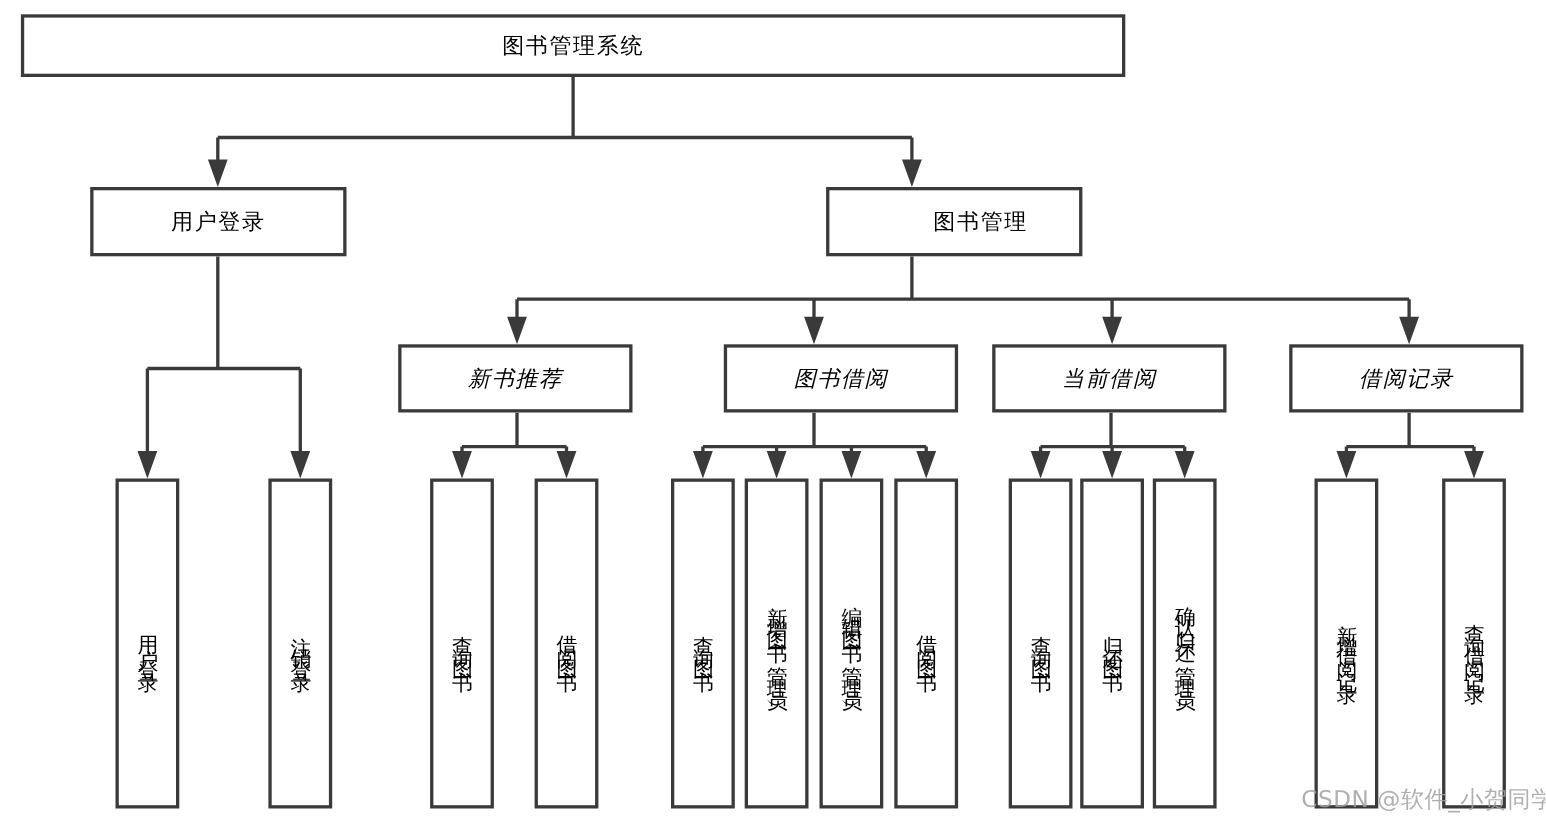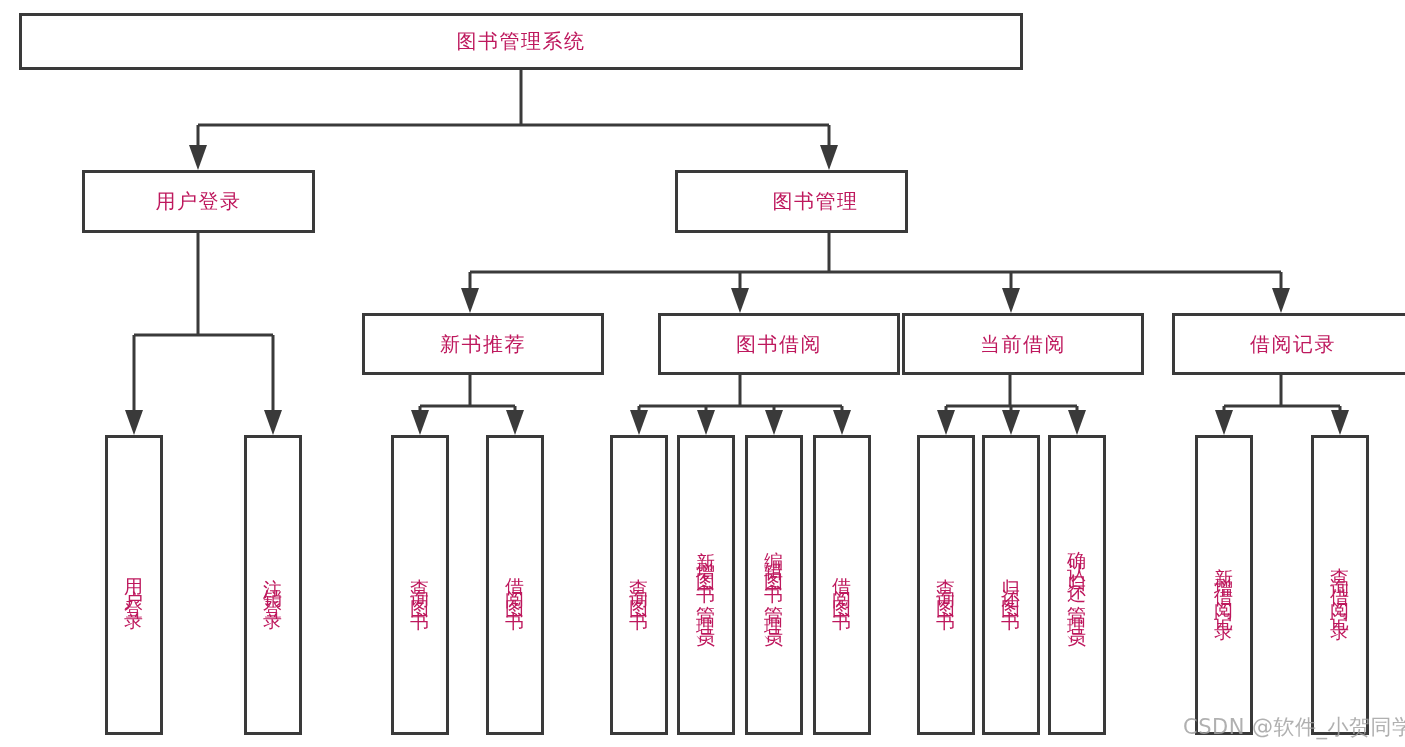--- a/index.html
+++ b/index.html
@@ -18,43 +18,43 @@
     pointer-events: none;
   }
   .node {
     position: absolute;
     box-sizing: border-box;
     border: 3px solid #3a3a3a;
     background: #ffffff;
     display: flex;
     align-items: center;
     justify-content: center;
-    color: #be185d;
+    color: #000000;
   }
   .node.h span {
     font-size: 20px;
     letter-spacing: 1.5px;
     white-space: nowrap;
   }
   .node.v span {
     writing-mode: vertical-rl;
     text-orientation: mixed;
     font-size: 19px;
     letter-spacing: 11px;
     line-height: 1;
     white-space: nowrap;
   }
   
   .root  { left: 19px;  top: 13px;  width: 1004px; height: 57px; }
   .lvl2  { top: 170px; height: 63px; width: 233px; }
-  .lvl3  { top: 313px; height: 62px; width: 242px; }
+  .lvl3  { top: 313px; height: 62px; width: 213px; font-style: italic; }
   .lvl4  { top: 435px; height: 300px; width: 58px; }
 
   .n-user-login-grp { left: 82px; }
-  .n-book-mgmt      { left: 675px; padding-left: 48px; }
+  .n-book-mgmt      { left: 751px; padding-left: 48px; }
 
   .n-new-book   { left: 362px; }
   .n-book-borrow{ left: 632px; margin-left: 26px; }
   .n-cur-borrow { left: 902px; }
   .n-borrow-rec { left: 1172px; }
 
   .n-c1  { left: 105px; }
   .n-c2  { left: 244px; }
   .n-c3  { left: 391px; }
   .n-c4  { left: 486px; }

